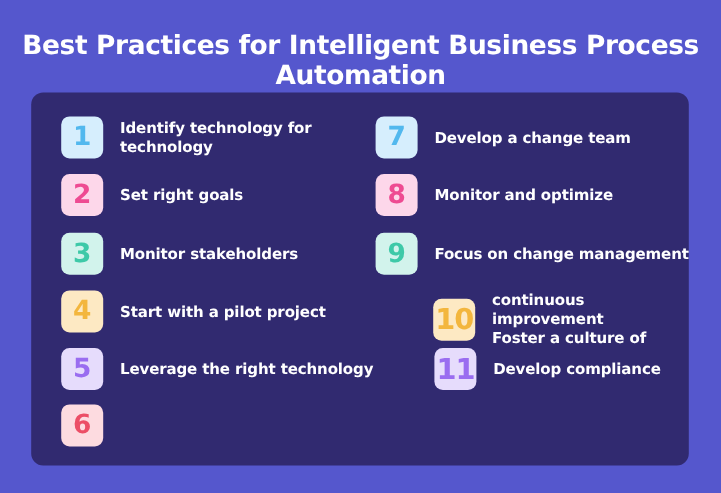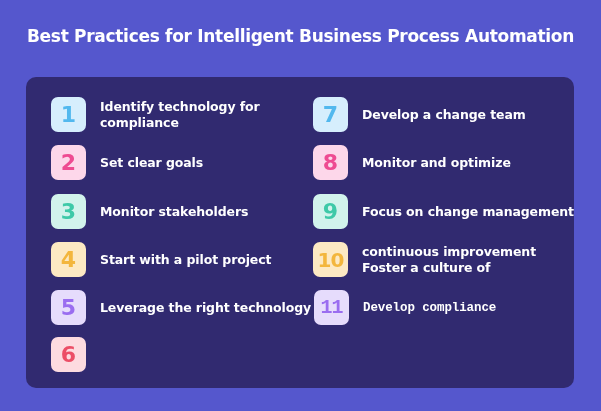--- a/index.html
+++ b/index.html
@@ -1,47 +1,47 @@
 <!DOCTYPE html>
 <html><head>
 <meta charset="utf-8">
 <style>
   html,body{margin:0;padding:0;}
   body{width:601px;height:411px;background:#5557cd;font-family:"DejaVu Sans",sans-serif;position:relative;overflow:hidden;}
-  .title{position:absolute;top:26px;left:0;width:601px;text-align:center;color:#fff;font-size:17px;font-weight:bold;letter-spacing:-0.3px;}
+  .title{position:absolute;top:26px;left:0;width:601px;text-align:center;color:#fff;font-size:22px;font-weight:bold;letter-spacing:-0.3px;}
   .panel{position:absolute;left:26px;top:77px;width:548px;height:311px;background:#312a70;border-radius:10px;}
   .item{position:absolute;display:flex;align-items:center;}
   .badge{width:35px;height:35px;border-radius:7px;display:flex;align-items:center;justify-content:center;font-size:22px;font-weight:bold;flex:none;}
   .label{margin-left:14px;color:#fff;font-size:12.5px;font-weight:bold;line-height:16px;letter-spacing:-0.1px;}
   .blue{background:#d6eefd;color:#52b8ee;}
   .pink{background:#fdd7ea;color:#ee4b92;}
   .teal{background:#d2f3ec;color:#3ec9a8;}
   .yellow{background:#fde9c3;color:#f3b63d;}
   .purple{background:#e6dcfc;color:#9a6df0;}
   .red{background:#fddbe0;color:#ec4e66;}
-  .badge.two{font-size:20px;letter-spacing:-1px;}
+  .badge.two{font-size:24px;letter-spacing:-1px;margin-left:48px;}
 </style>
 </head>
 <body>
 
 <div class="title">Best Practices for Intelligent Business Process Automation</div>
 
 <div class="panel">
 
   <div class="item" style="left:25px;top:20px;">
     <div class="badge blue">1</div>
     <div class="label">
       <div>Identify technology for</div>
-      <div>compliance</div>
+      <div>technology</div>
     </div>
   </div>
 
   <div class="item" style="left:25px;top:68px;">
     <div class="badge pink">2</div>
-    <div class="label">Set clear goals</div>
+    <div class="label">Set right goals</div>
   </div>
 
   <div class="item" style="left:25px;top:117px;">
     <div class="badge teal">3</div>
     <div class="label">Monitor stakeholders</div>
   </div>
 
   <div class="item" style="left:25px;top:165px;">
     <div class="badge yellow">4</div>
     <div class="label">Start with a pilot project</div>
@@ -72,18 +72,18 @@
   </div>
 
   <div class="item" style="left:287px;top:165px;">
     <div class="badge yellow two">10</div>
     <div class="label">
       <div>continuous improvement</div>
       <div>Foster a culture of</div>
     </div>
   </div>
 
-  <div class="item" style="left:288px;top:213px;font-family:Liberation Mono, monospace;">
+  <div class="item" style="left:288px;top:213px;">
     <div class="badge purple two">11</div>
     <div class="label">Develop compliance</div>
   </div>
 
 </div>
 
 </body></html>

